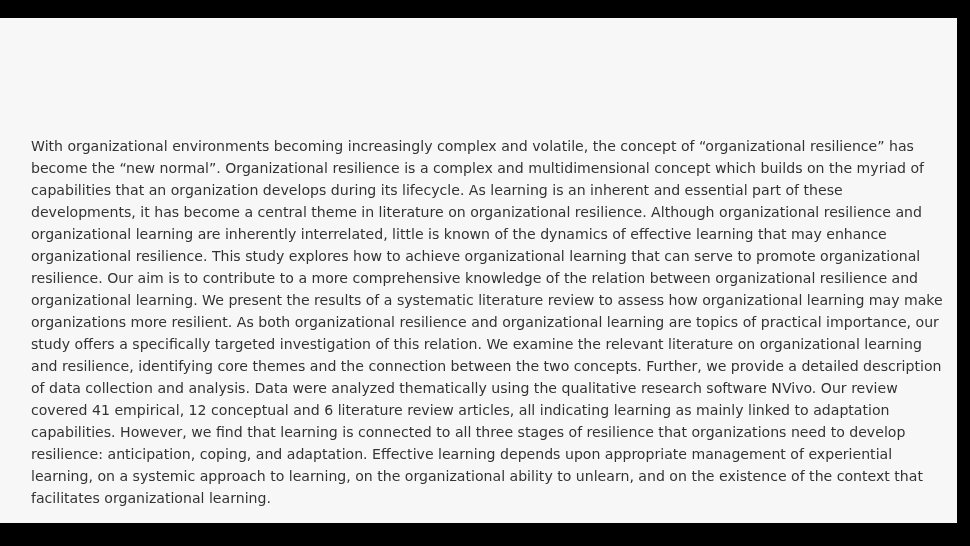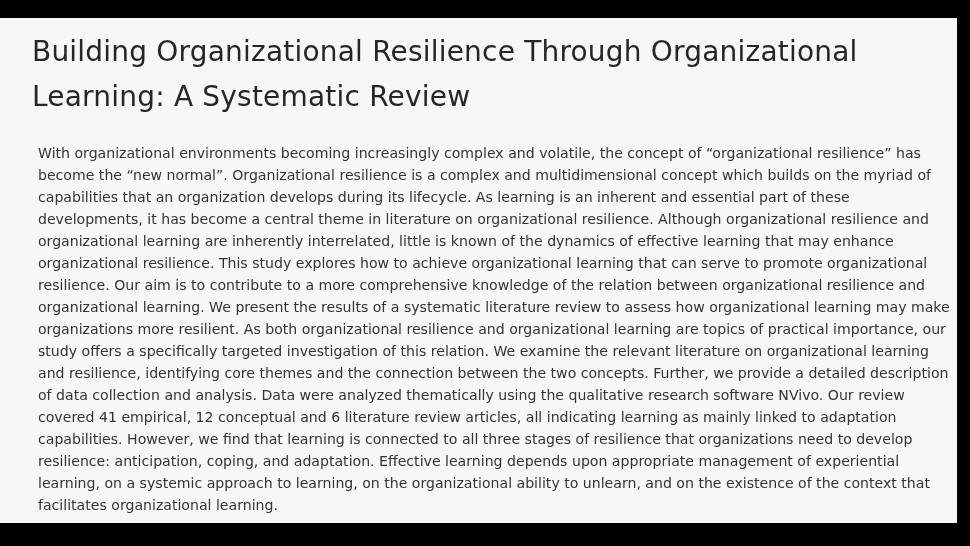--- a/index.html
+++ b/index.html
@@ -15,25 +15,24 @@
     position: absolute; left: 32px; top: 11px; width: 900px;
     margin: 0;
     font-family: "DejaVu Sans", sans-serif;
     font-weight: normal;
     font-size: 28px; line-height: 45px;
     color: #262626;
     letter-spacing: 0.2px;
   }
   .abstract {
     position: absolute; left: 23px; top: 109px; width: 915px;
-    margin: 15px;
+    margin: 8px;
     font-family: "DejaVu Sans", sans-serif;
     font-size: 14.1px; line-height: 22px;
     color: #333;
   }
 </style>
 </head>
 <body>
 
 <div class="panel">
-  <h1 class="title">Building Organizational Resilience Through Organizational Learning: A Systematic Review</h1>
   <p class="abstract">With organizational environments becoming increasingly complex and volatile, the concept of “organizational resilience” has become the “new normal”. Organizational resilience is a complex and multidimensional concept which builds on the myriad of capabilities that an organization develops during its lifecycle. As learning is an inherent and essential part of these developments, it has become a central theme in literature on organizational resilience. Although organizational resilience and organizational learning are inherently interrelated, little is known of the dynamics of effective learning that may enhance organizational resilience. This study explores how to achieve organizational learning that can serve to promote organizational resilience. Our aim is to contribute to a more comprehensive knowledge of the relation between organizational resilience and organizational learning. We present the results of a systematic literature review to assess how organizational learning may make organizations more resilient. As both organizational resilience and organizational learning are topics of practical importance, our study offers a specifically targeted investigation of this relation. We examine the relevant literature on organizational learning and resilience, identifying core themes and the connection between the two concepts. Further, we provide a detailed description of data collection and analysis. Data were analyzed thematically using the qualitative research software NVivo. Our review covered 41 empirical, 12 conceptual and 6 literature review articles, all indicating learning as mainly linked to adaptation capabilities. However, we find that learning is connected to all three stages of resilience that organizations need to develop resilience: anticipation, coping, and adaptation. Effective learning depends upon appropriate management of experiential learning, on a systemic approach to learning, on the organizational ability to unlearn, and on the existence of the context that facilitates organizational learning.</p>
 </div>
 
 </body></html>

